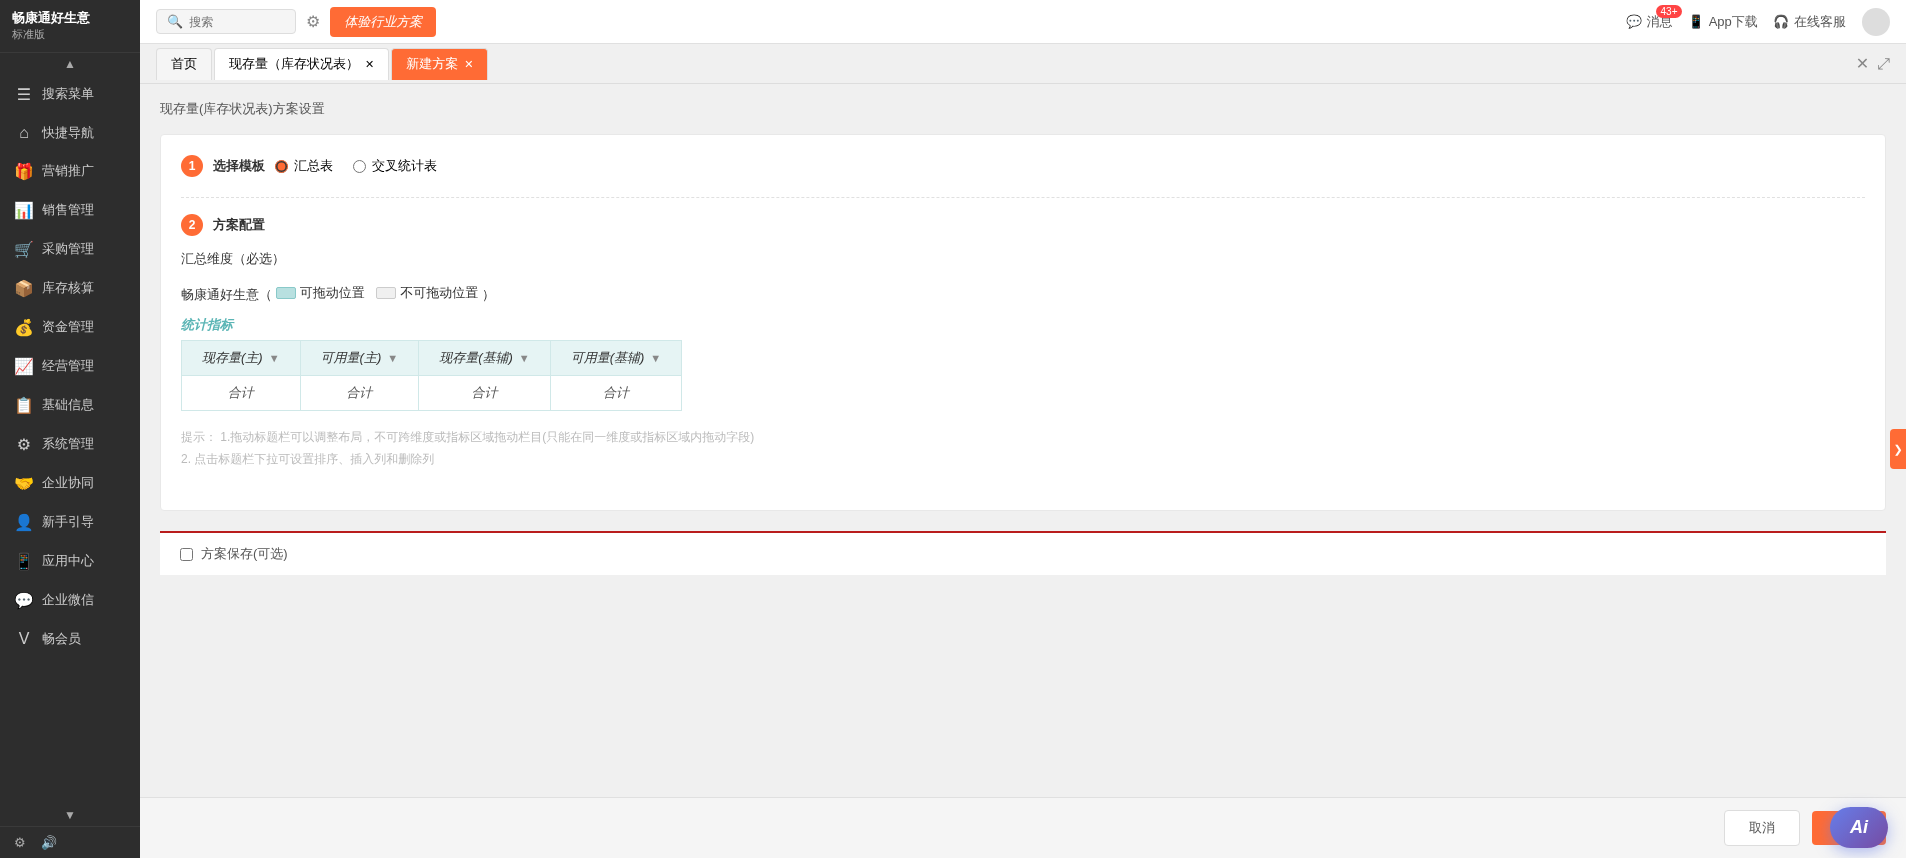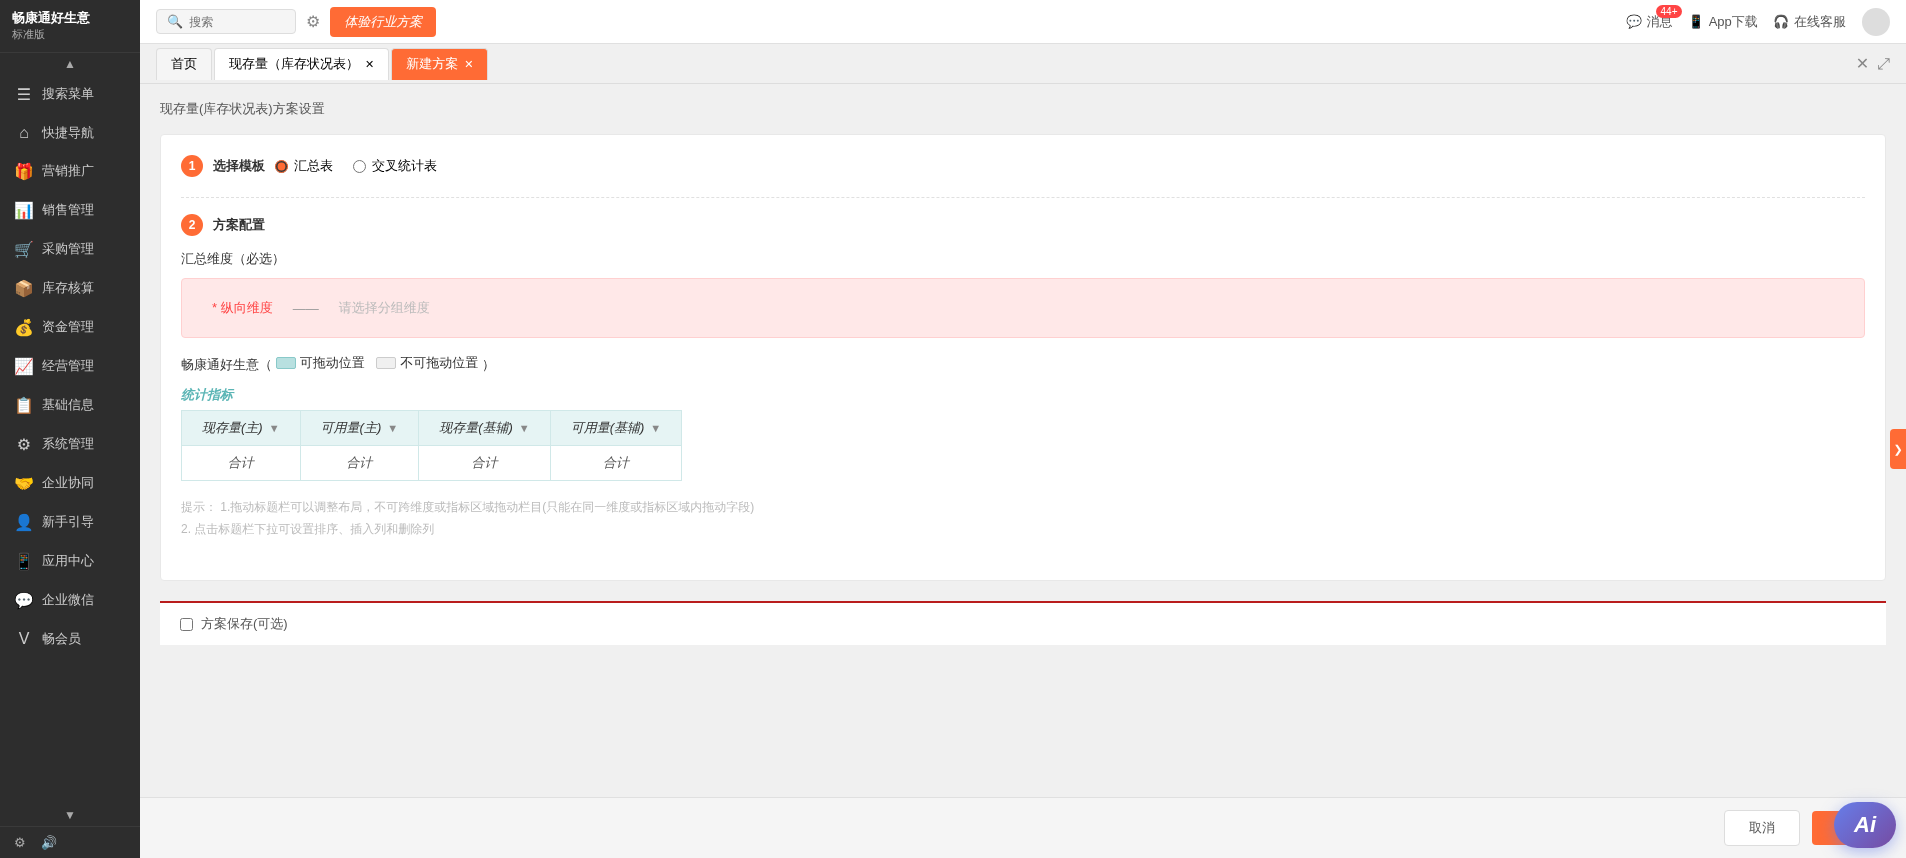--- a/index.html
+++ b/index.html
@@ -381,27 +381,27 @@
       align-items: center;
       justify-content: center;
       cursor: pointer;
       border-radius: 4px 0 0 4px;
       font-size: 11px;
     }
 
     
     .ai-badge {
       position: fixed;
-      right: 10px;
+      right: 18px;
       bottom: 10px;
       background: linear-gradient(135deg, #667eea, #764ba2);
       color: #fff;
       border-radius: 50px;
       padding: 10px 20px;
-      font-size: 22px;
+      font-size: 18px;
       font-weight: bold;
       font-style: italic;
       cursor: pointer;
       box-shadow: 0 4px 15px rgba(102,126,234,0.5);
     }
 
     
     .window-controls {
       display: flex;
       align-items: center;
@@ -501,21 +501,21 @@
         <span>🔍</span>
         <input type="text" placeholder="搜索" style="">
       </div>
       <span class="topbar-gear">⚙</span>
       <button class="btn-industry">体验行业方案</button>
     </div>
     <div class="topbar-right">
       <div class="topbar-badge">
         <span>💬</span>
         <span>消息</span>
-        <span class="badge-count">44+</span>
+        <span class="badge-count">43+</span>
       </div>
       <div class="topbar-badge">
         <span>📱</span>
         <span>App下载</span>
       </div>
       <div class="topbar-badge">
         <span>🎧</span>
         <span>在线客服</span>
       </div>
       <div class="topbar-avatar"></div>
@@ -564,25 +564,20 @@
 
       <hr class="section-divider">
 
       <div class="step-section">
         <div class="step-header">
           <div class="step-num">2</div>
           <span class="step-title">方案配置</span>
         </div>
 
         <div class="section-label">汇总维度（必选）</div>
-        <div class="vertical-dimension-box">
-          <span class="vd-label">* 纵向维度</span>
-          <span class="vd-dash">——</span>
-          <span class="vd-placeholder">请选择分组维度</span>
-        </div>
 
         <div class="template-indicator">
           <div class="indicator-label">
             <span>畅康通好生意（</span>
             <span>
               <span style="display:inline-flex;align-items:center;gap:4px;">
                 <span style="display:inline-block;width:20px;height:12px;background:#b8e0e0;border:1px solid #89c9c9;border-radius:2px;"></span>
                 <span>可拖动位置</span>
               </span>
               <span style="margin:0 4px;"></span>

